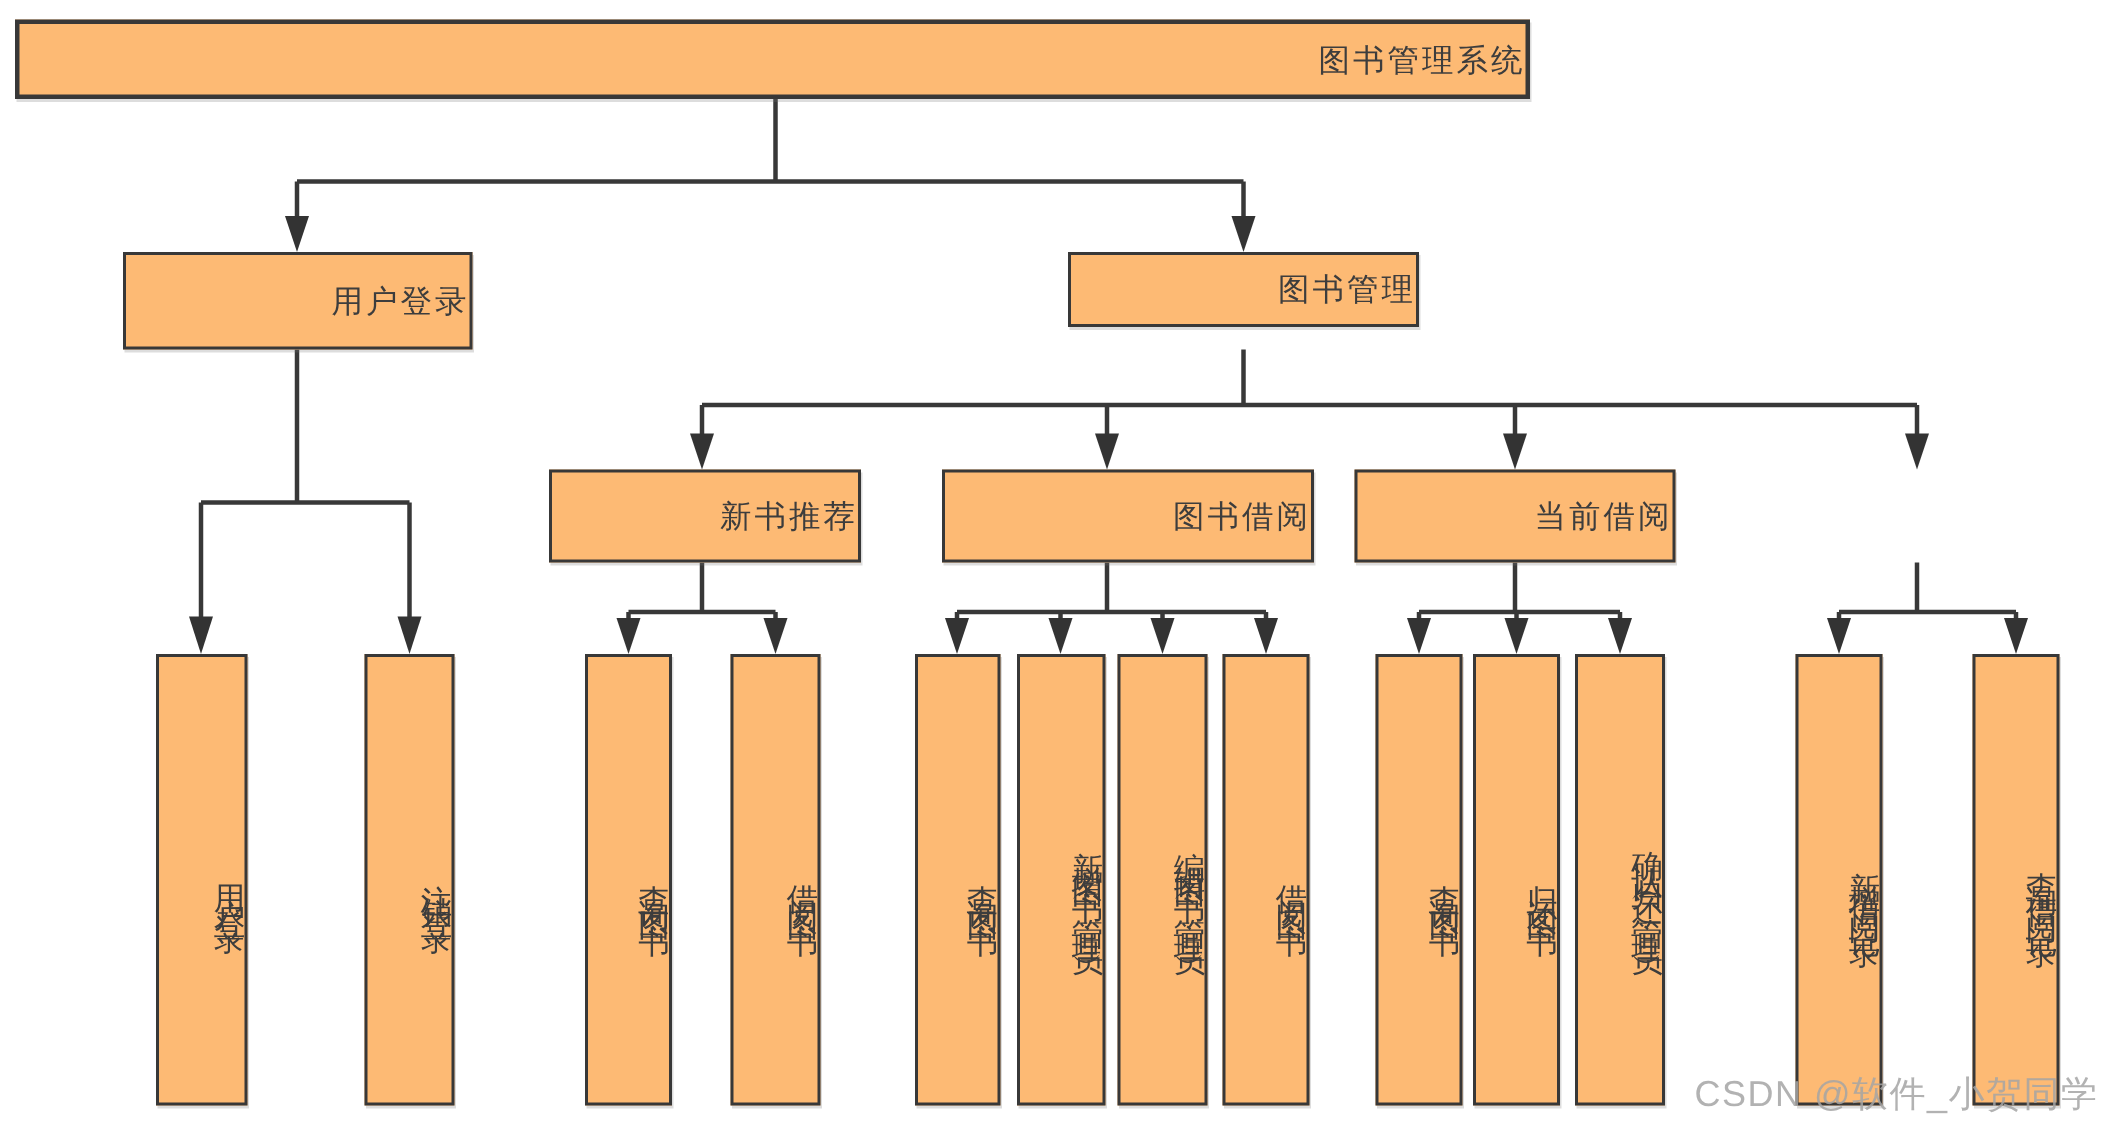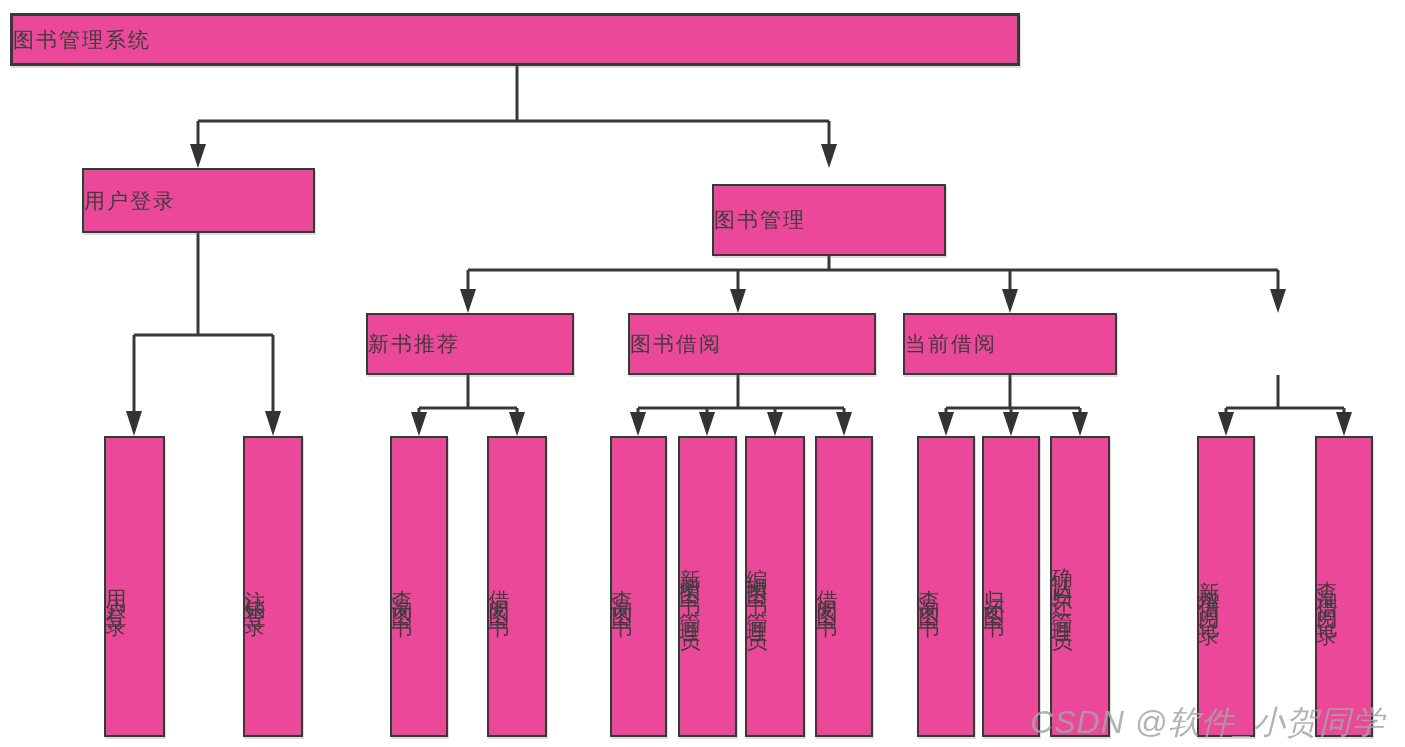--- a/index.html
+++ b/index.html
@@ -6,50 +6,49 @@
   #canvas {
     position:relative;
     width:1405px; height:747px;
     background:#ffffff;
     font-family:"Liberation Sans", sans-serif;
     overflow:hidden;
   }
   #wires { position:absolute; left:0; top:0; z-index:1; }
   .node {
     position:absolute;
-    background:#ec4899;
+    background:#fdba74;
     border:2.5px solid #383838;
     box-sizing:border-box;
-    display:flex; align-items:center; justify-content:flex-start;
+    display:flex; align-items:center; justify-content:flex-end;
     z-index:2;
     box-shadow:1px 2px 0 rgba(120,120,120,0.25);
   }
   .node.root { border-width:3px; }
   .lbl {
     font-size:21px;
     color:#3d3d3d;
     letter-spacing:2px;
     white-space:nowrap;
   }
   .leaf .lbl {
     writing-mode:vertical-rl;
     text-orientation:mixed;
     letter-spacing:9px;
     line-height:1;
     white-space:normal;
     margin-bottom:-9px;
   }
   #watermark {
     position:absolute;
-    right:20px; bottom:2px;
+    right:6px; bottom:2px;
     z-index:3;
-    font-size:32px;
+    font-size:24px;
     color:rgba(165,165,165,0.85);
     letter-spacing:1px;
-    font-style:italic;
   }
 </style>
 </head>
 <body>
 
 <div id="canvas">
 
   <svg id="wires" width="1405" height="747" viewBox="0 0 1405 747">
     <g stroke="#383838" stroke-width="3" fill="none">
 
@@ -120,21 +119,21 @@
     </g>
   </svg>
 
   <div class="node root" style="left:10px; top:13px; width:1010px; height:53px;">
     <span class="lbl">图书管理系统</span>
   </div>
 
   <div class="node" style="left:82px; top:168px; width:233px; height:65px;">
     <span class="lbl">用户登录</span>
   </div>
-  <div class="node" style="left:712px; top:184px; width:234px; height:72px;">
+  <div class="node" style="left:712px; top:168px; width:234px; height:50px;">
     <span class="lbl">图书管理</span>
   </div>
 
   <div class="node" style="left:366px; top:313px; width:208px; height:62px;">
     <span class="lbl">新书推荐</span>
   </div>
   <div class="node" style="left:628px; top:313px; width:248px; height:62px;">
     <span class="lbl">图书借阅</span>
   </div>
   <div class="node" style="left:903px; top:313px; width:214px; height:62px;">

